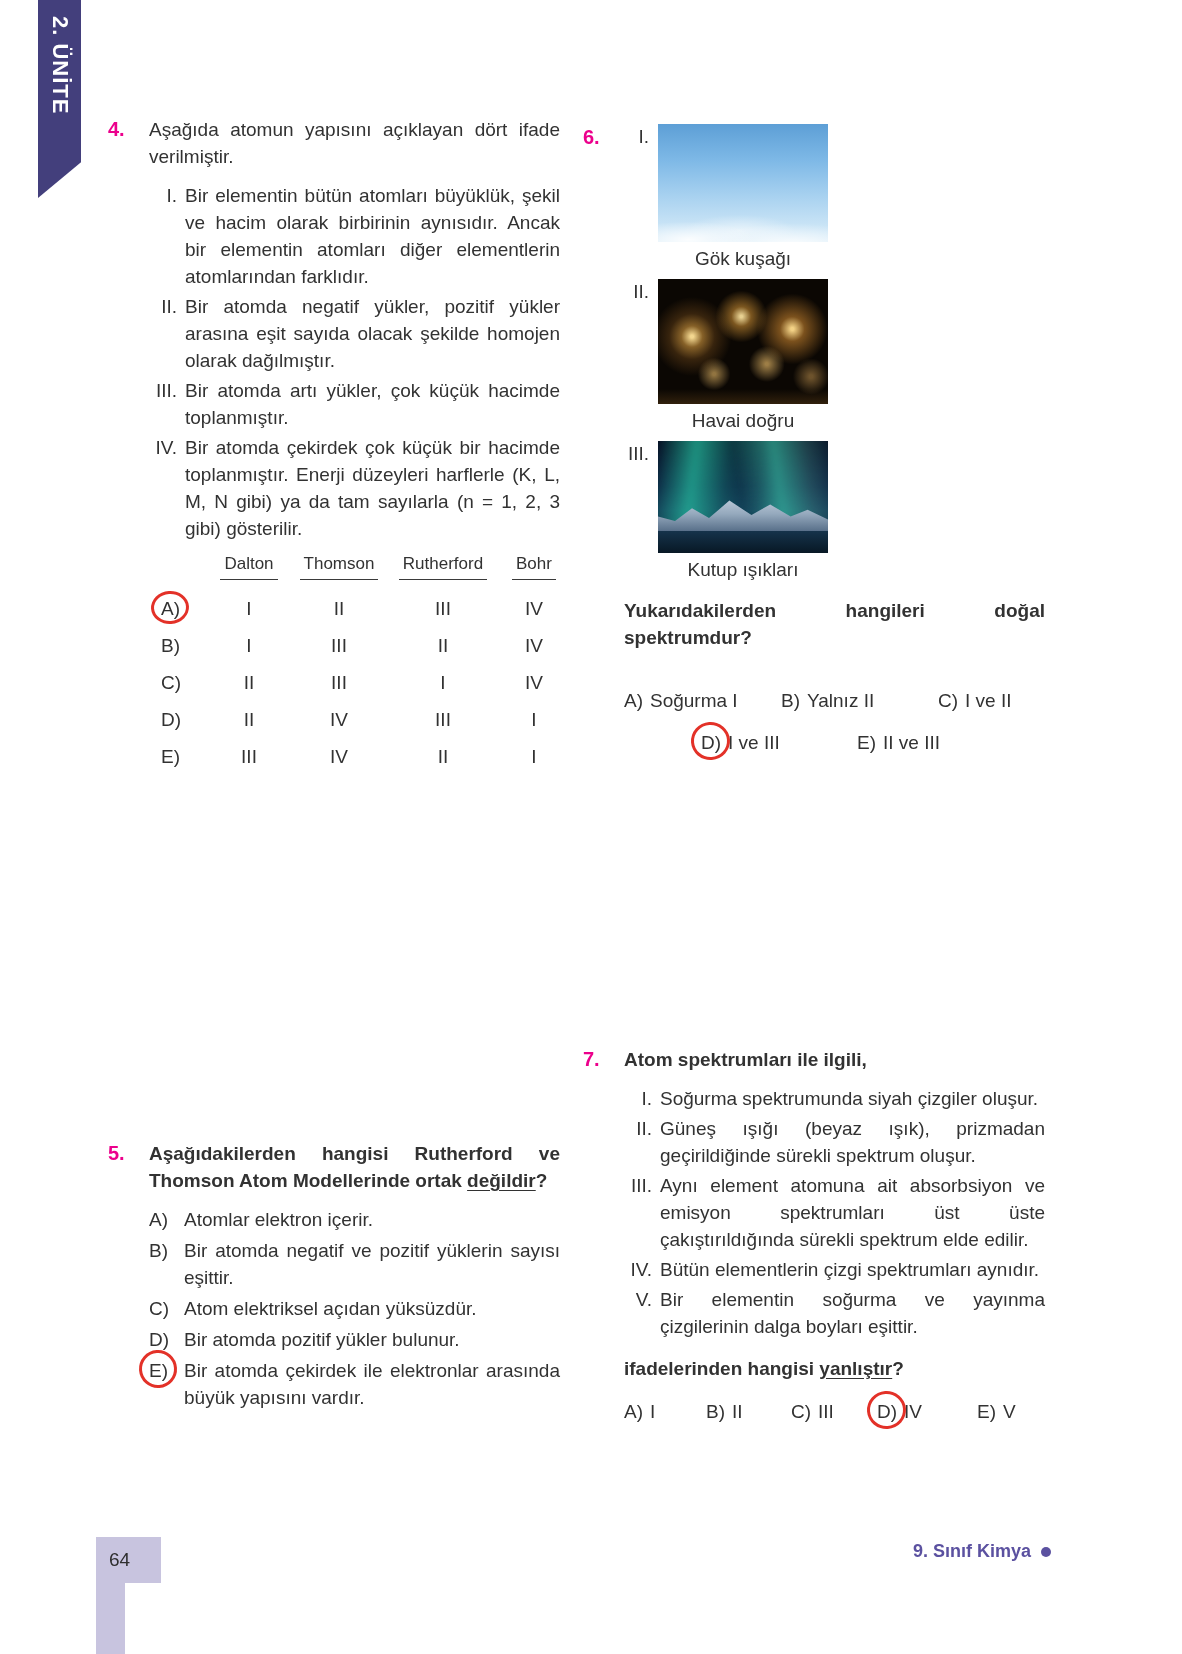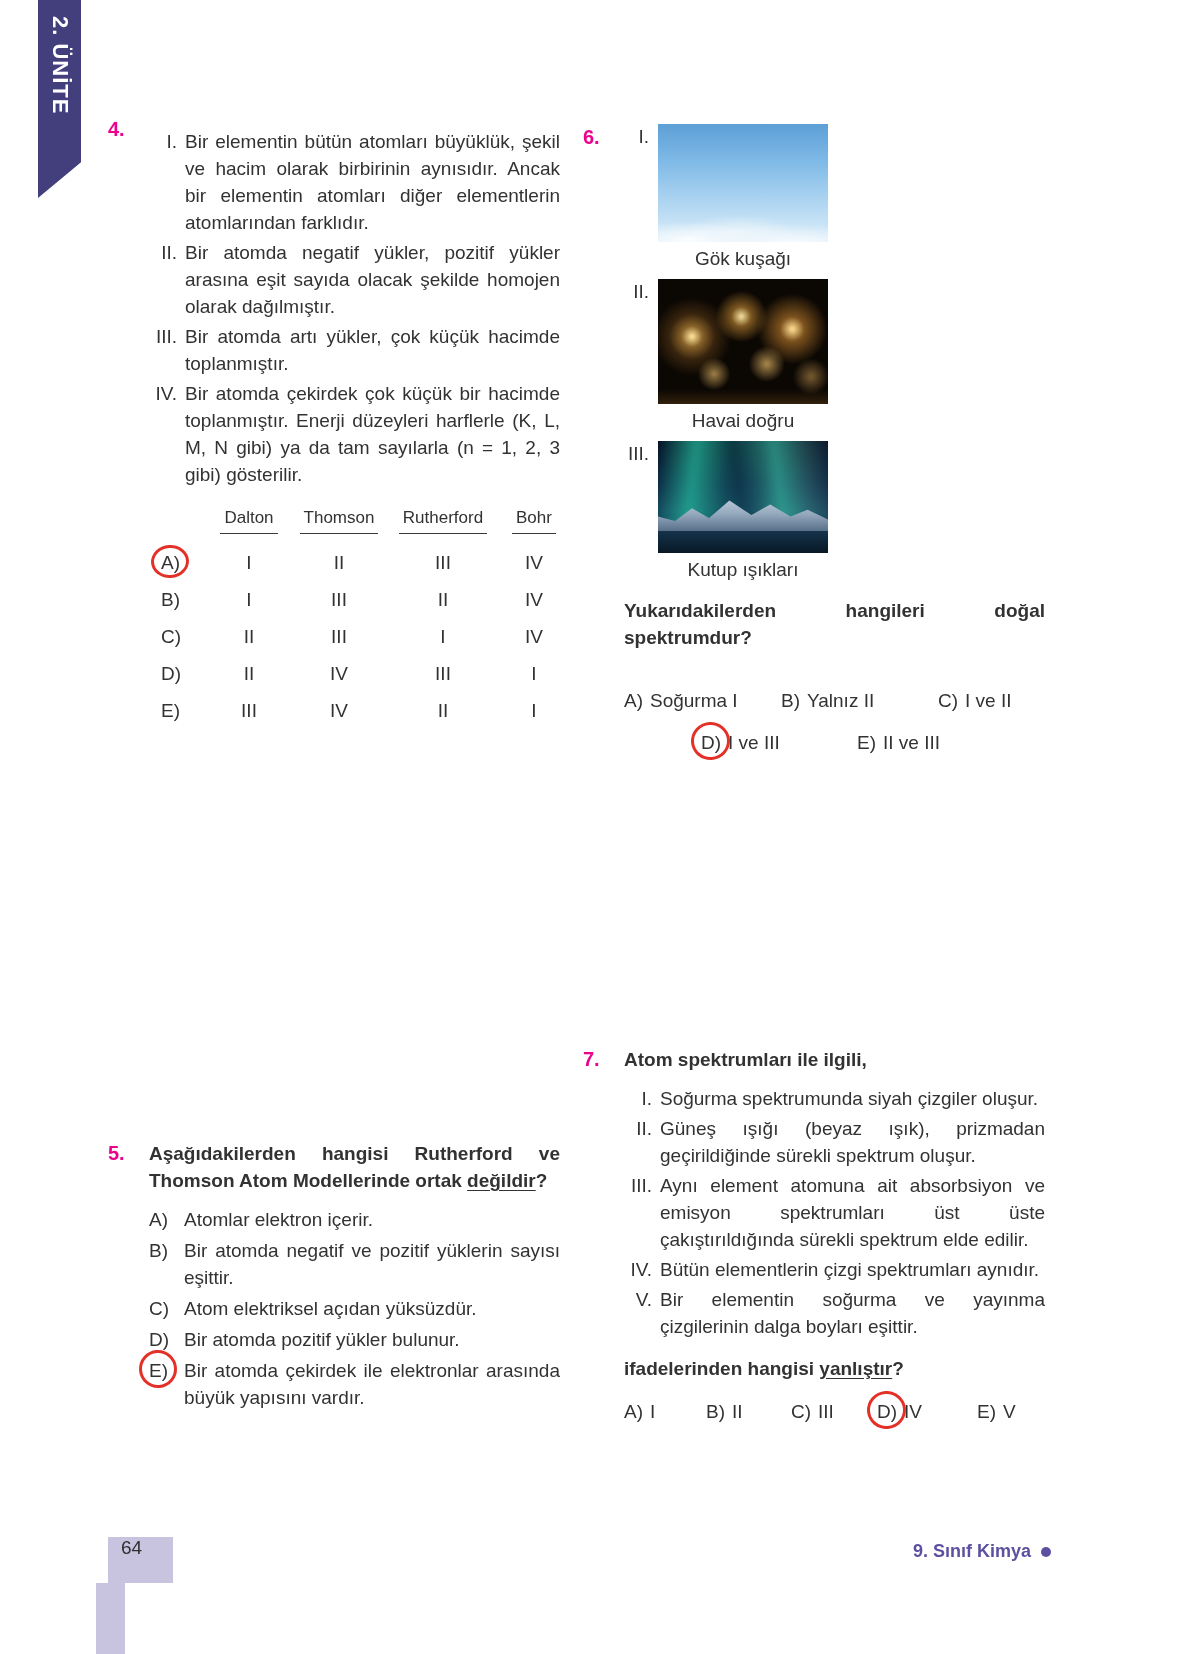--- a/index.html
+++ b/index.html
@@ -24,21 +24,21 @@
   .bold{font-weight:bold}
   .ul{text-decoration:underline;text-underline-offset:3px}
 
   .rlist{margin-top:12px}
   .ritem{display:flex}
   .ritem + .ritem{margin-top:3px}
   .ritem .rn{flex:0 0 36px;text-align:right;padding-right:8px;font-size:19px;line-height:27px}
   .qstem{margin-top:15px}
 
   
-  .atable{margin-top:20px;font-size:19px}
+  .atable{margin-top:12px;font-size:19px}
   .hrow,.arow{display:grid;grid-template-columns:58px 84px 96px 112px 70px;align-items:center}
   .ath{text-align:center;font-size:17px}
   .ath .hword{display:inline-block;border-bottom:1.6px solid #3a3a3a;padding:0 4px 5px}
   .arow{margin-top:14px;height:23px}
   .arow.first{margin-top:17px}
   .alab{padding-left:12px}
   .acell{text-align:center}
 
   
   .circ{position:relative;display:inline-block}
@@ -109,40 +109,41 @@
   #q6 .r1 .oitem:nth-child(1){width:157px}
   #q6 .r1 .oitem:nth-child(2){width:157px}
   #q6 .r2 .oitem:nth-child(1){width:156px}
   #q7 .optrow{margin-top:16px}
   #q7 .oitem:nth-child(1){width:82px}
   #q7 .oitem:nth-child(2){width:85px}
   #q7 .oitem:nth-child(3){width:86px}
   #q7 .oitem:nth-child(4){width:100px}
 
   
-  .pagebadge{position:absolute;left:108px;top:1537px;width:65px;height:46px;background:var(--badge-lavender,#c8c4df);
-             display:flex;align-items:flex-start;padding-left:13px;font-size:19px;color:#2f2f2f}
+  .pagebadge{position:absolute;left:96px;top:1537px;width:65px;height:46px;background:var(--badge-lavender,#c8c4df);
+             display:flex;align-items:center;padding-left:13px;font-size:19px;color:#2f2f2f}
   .bottomstrip{position:absolute;left:96px;top:1583px;width:29px;height:71px;background:var(--badge-lavender,#c8c4df)}
   .brand{position:absolute;left:913px;top:1541px;display:flex;align-items:center;gap:10px}
   .brand .btxt{color:var(--footer-purple,#5b51a0);font-weight:bold;font-size:18px}
   .brand .bdot{width:10px;height:10px;border-radius:50%;background:var(--footer-purple,#5b51a0)}
 </style>
 </head>
 <body>
 
 <div class="page">
 
   <div class="ribbon">
     <span class="vtext">2. ÜNİTE</span>
   </div>
 
   <section class="qblock" id="q4">
     <div class="qrow">
       <span class="qnum">4.</span>
       <div class="qbody">
+        <p class="jtext">Aşağıda atomun yapısını açıklayan dört ifade verilmiştir.</p>
         <div class="rlist">
           <div class="ritem">
             <span class="rn">I.</span>
             <p class="jtext">Bir elementin bütün atomları büyüklük, şekil ve hacim olarak birbirinin aynısıdır. Ancak bir elementin atomları diğer elementlerin atomlarından farklıdır.</p>
           </div>
           <div class="ritem">
             <span class="rn">II.</span>
             <p class="jtext">Bir atomda negatif yükler, pozitif yükler arasına eşit sayıda olacak şekilde homojen olarak dağılmıştır.</p>
           </div>
           <div class="ritem">

